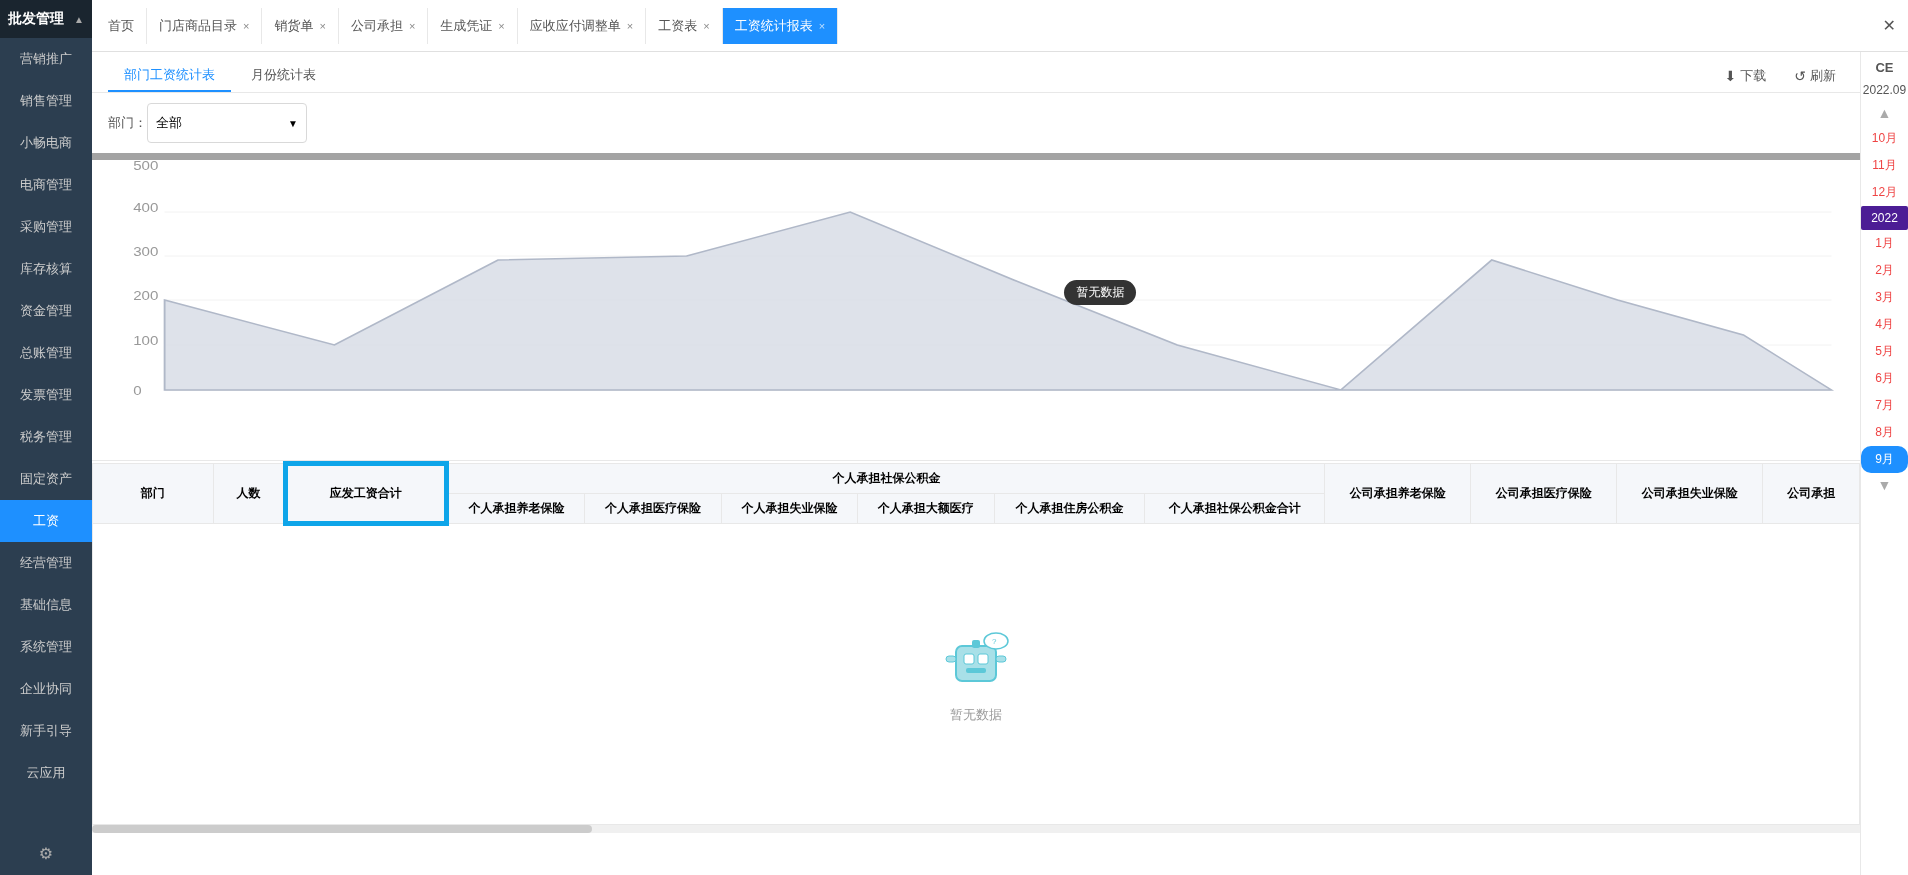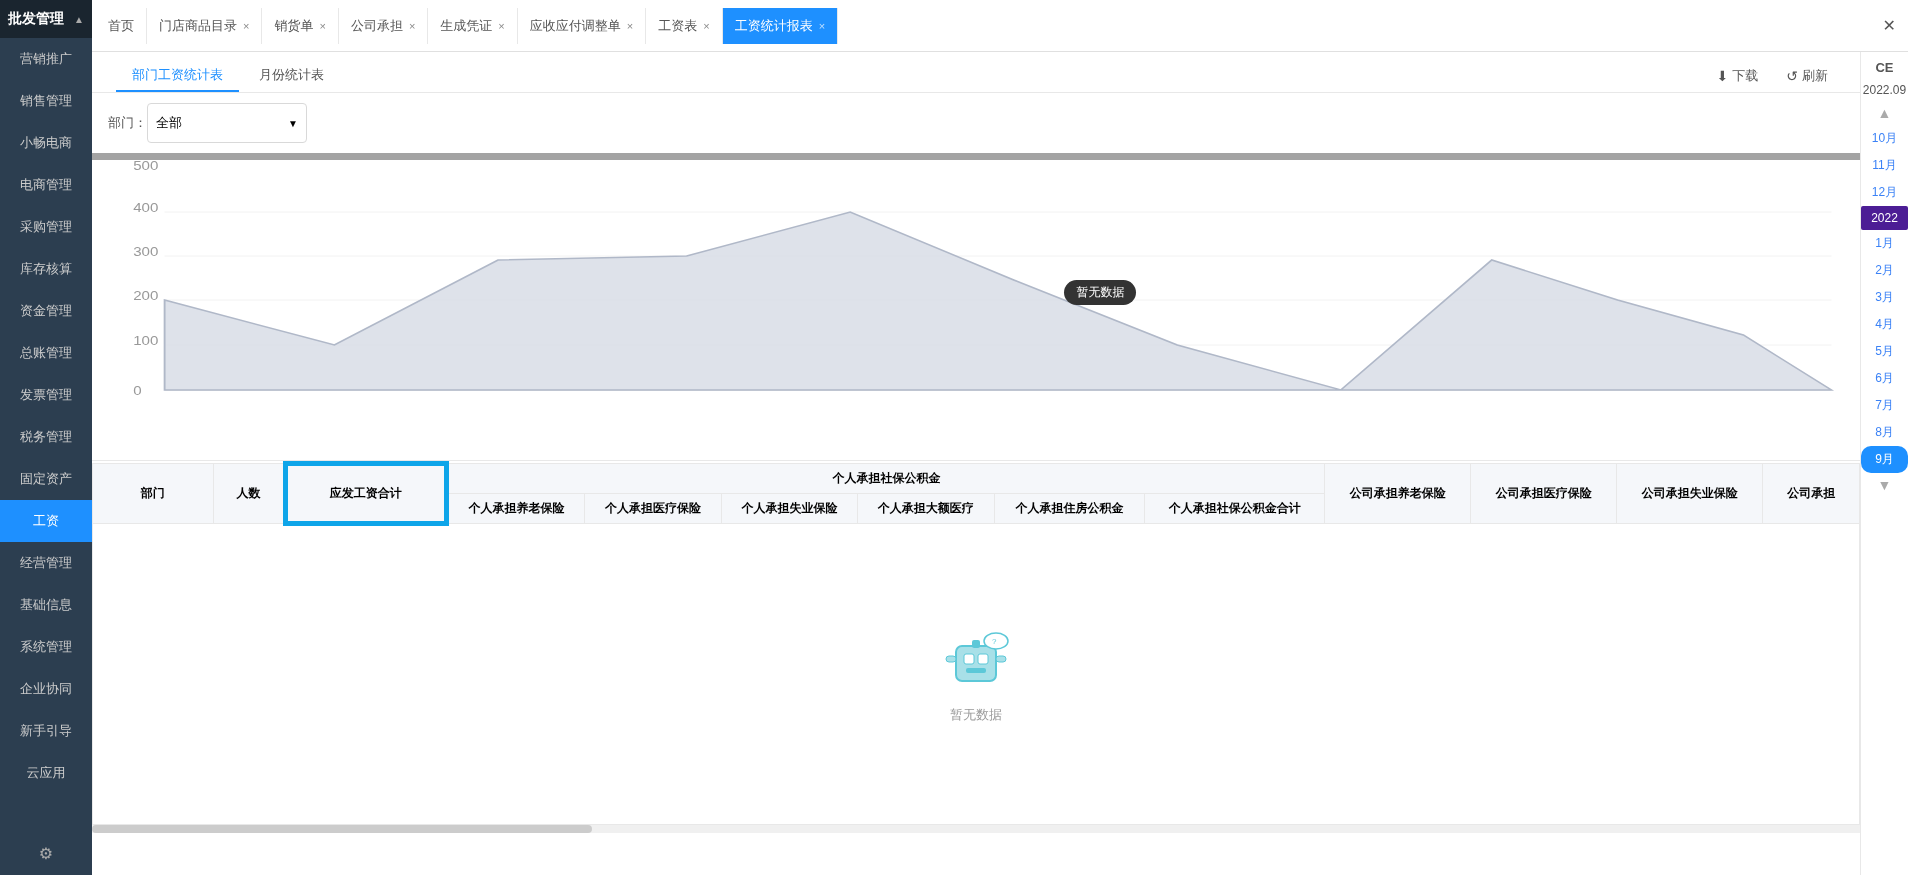--- a/index.html
+++ b/index.html
@@ -114,21 +114,21 @@
       margin: 0;
       display: flex;
       flex-direction: column;
       overflow: hidden;
     }
 
     
     .sub-tabs {
       display: flex;
       align-items: center;
-      padding: 8px 24px 0;
+      padding: 8px 16px 0;
       border-bottom: 1px solid #e8e8e8;
       justify-content: space-between;
     }
     .sub-tabs-left { display: flex; gap: 4px; }
     .sub-tab {
       padding: 6px 16px;
       cursor: pointer;
       color: #555;
       font-size: 13px;
       border-bottom: 2px solid transparent;
@@ -222,21 +222,21 @@
     }
     .right-panel-arrow {
       padding: 4px;
       cursor: pointer;
       color: #aaa;
       font-size: 14px;
     }
     .right-panel-month {
       padding: 5px 2px;
       cursor: pointer;
-      color: #3b82f6;
+      color: #ef4444;
       font-size: 12px;
       text-align: center;
       width: 100%;
       text-align: center;
     }
     .right-panel-month.active-year {
       background: #4c1d95;
       color: #fff;
       border-radius: 2px;
     }

